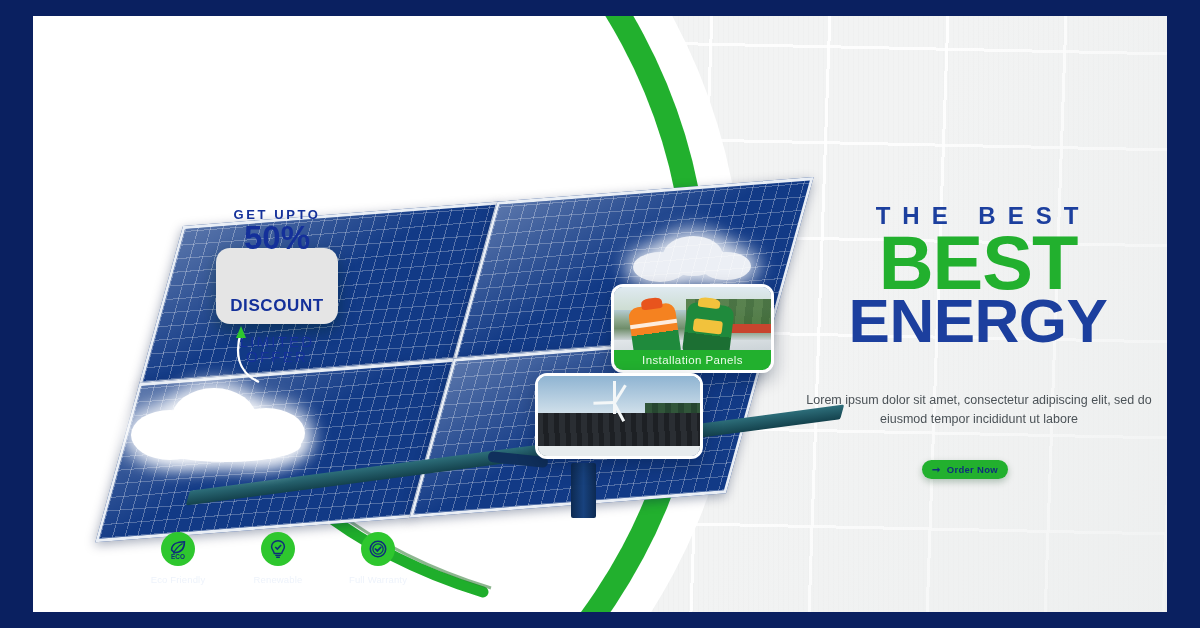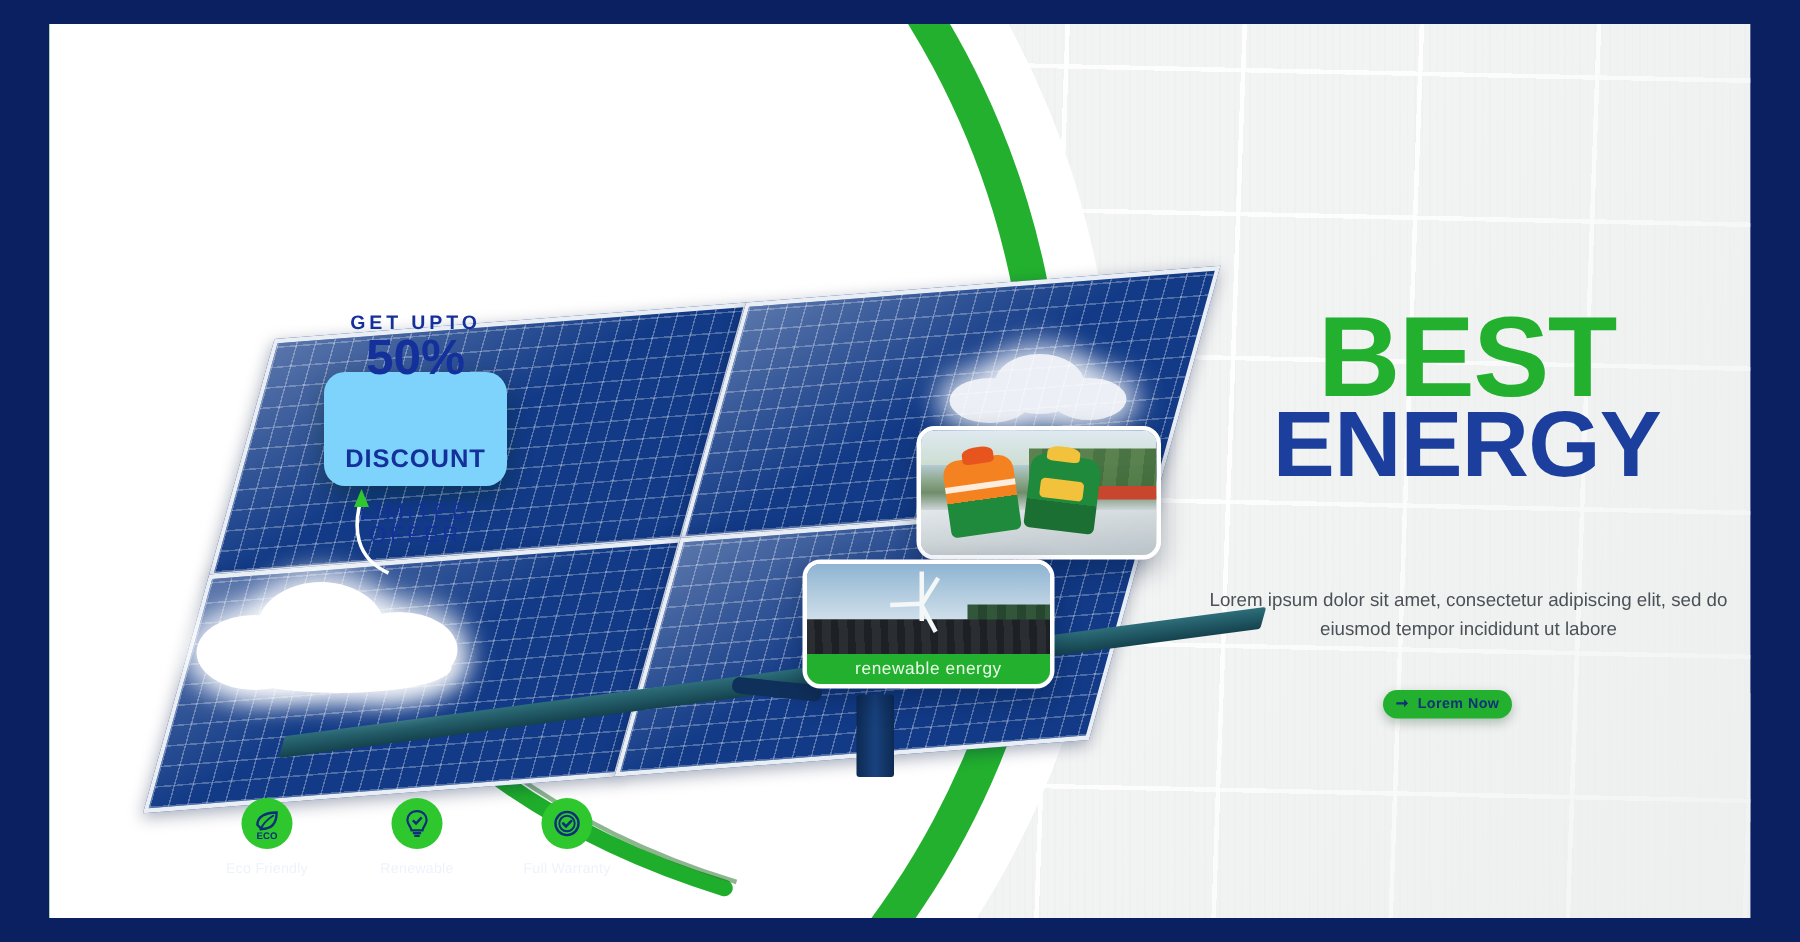--- a/index.html
+++ b/index.html
@@ -90,21 +90,21 @@
 
   
   .cloud{position:absolute;filter:blur(.4px);}
   .cloud i{position:absolute;border-radius:50%;background:#fff;box-shadow:0 0 18px 8px rgba(255,255,255,.85);}
   .cloud-bl{left:98px;top:368px;width:190px;height:80px;}
   .cloud-top{left:600px;top:218px;width:120px;height:48px;opacity:.92;}
 
   
   .badge{
     position:absolute;left:183px;top:232px;width:122px;height:76px;
-    background:#7dd3fc;border-radius:14px;
+    background:#e5e5e5;border-radius:14px;
     box-shadow:0 6px 16px rgba(0,40,10,.35);
     display:flex;flex-direction:column;align-items:center;justify-content:center;
     color:#14309a;text-align:center;
   }
   .badge .b1{font-size:13px;font-weight:bold;letter-spacing:2.6px;line-height:1;}
   .badge .b2{font-size:33px;font-weight:bold;letter-spacing:0px;line-height:.95;margin-top:1px;}
   .badge .b3{font-size:17px;font-weight:bold;letter-spacing:.6px;line-height:1;margin-top:44px;}
   .badge .b4{font-size:15px;font-weight:normal;letter-spacing:2.2px;line-height:1;margin-top:20px;}
 
   .badge-arrow{position:absolute;left:196px;top:308px;width:40px;height:62px;}
@@ -262,57 +262,58 @@
         <div class="roof"></div>
         <div class="worker1">
           <div class="hat"></div>
           <div class="stripe"></div>
         </div>
         <div class="worker2">
           <div class="hat"></div>
           <div class="vest"></div>
         </div>
       </div>
+      <div class="caption">Installation Panels</div>
     </div>
 
     <div class="card card-renew">
       <div class="photo ph-renew">
         <div class="sky"></div>
         <div class="treeline"></div>
         <div class="farm"></div>
         <div class="snow"></div>
         <div class="turbine"></div>
         <div class="blade b1"></div>
         <div class="blade b2"></div>
         <div class="blade b3"></div>
       </div>
-      <div class="caption">renewable energy</div>
     </div>
 
     <div class="badge">
       <div class="b1">GET UPTO</div>
       <div class="b2">50%</div>
       <div class="b3">DISCOUNT</div>
       <div class="b4">LIMITED OFFER</div>
     </div>
     <svg class="badge-arrow" viewBox="0 0 40 62">
       <path d="M30 58 C 8 48, 6 28, 12 8" stroke="#ffffff" stroke-width="2.4" fill="none"></path>
       <path d="M12 2 L 7 14 L 17 14 Z" fill="#2ec72e"></path>
     </svg>
 
     <div class="headline">
+      <div class="the-best">THE BEST</div>
       <div class="solar">BEST</div>
       <div class="energy">ENERGY</div>
     </div>
 
     <div class="subtext">Lorem ipsum dolor sit amet, consectetur adipiscing elit, sed do eiusmod tempor incididunt ut labore</div>
 
     <div class="cta">
       <span class="arrow">➞</span>
-      <span>Lorem Now</span>
+      <span>Order Now</span>
     </div>
 
     <div class="features">
 
       <div class="feature">
         <div class="circle">
           <svg width="22" height="22" viewBox="0 0 24 24">
             <path d="M5 13 C5 7, 11 4, 19 4 C19 12, 15 16, 8 16 Z" fill="none" stroke="#0d2f7a" stroke-width="1.7"></path>
             <path d="M17 6 C12 9, 9 12, 7 17" stroke="#0d2f7a" stroke-width="1.4" fill="none"></path>
             <text x="12" y="23" font-size="7" font-family="Liberation Sans, sans-serif" font-weight="bold" fill="#0d2f7a" text-anchor="middle">ECO</text>

